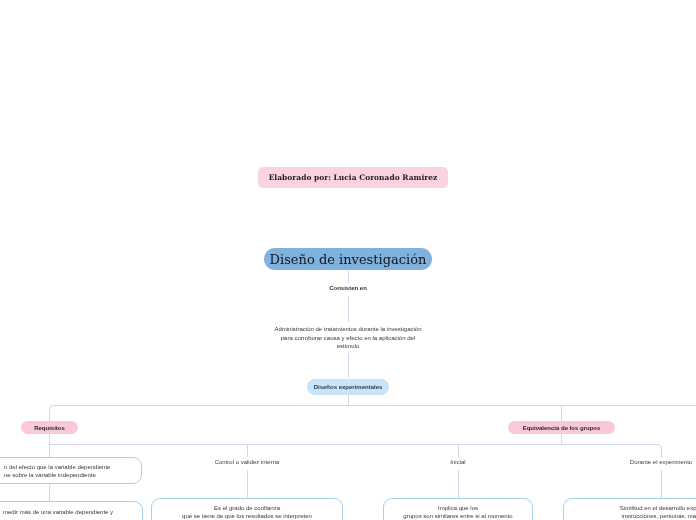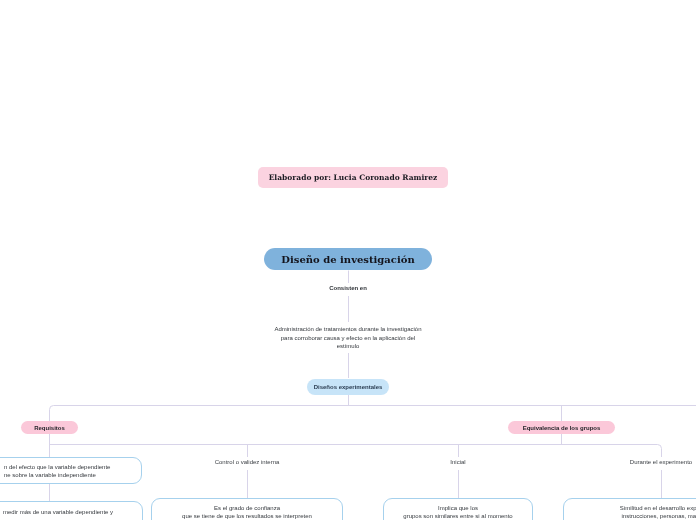--- a/index.html
+++ b/index.html
@@ -9,21 +9,21 @@
   }
   .abs{position:absolute;box-sizing:border-box;}
   #edges{position:absolute;left:0;top:0;z-index:0;}
   .node{z-index:1;display:flex;align-items:center;justify-content:center;text-align:center;}
   .title-box{
     left:258px;top:167px;width:190px;height:21px;background:#fbd3e0;border-radius:5px;
     font-family:"DejaVu Serif",serif;font-weight:700;font-size:7.5px;color:#1b1b22;
   }
   .root-box{
     left:264px;top:248px;width:168px;height:22px;background:#7fb2dc;border-radius:11px;
-    font-family:"DejaVu Serif",serif;font-weight:700;font-size:10px;color:#14141c;
+    font-family:"DejaVu Serif",serif;font-weight:400;font-size:13px;color:#14141c;
   }
   .edge-label{
     left:298px;top:285px;width:100px;font-size:6px;font-weight:700;color:#2f3338;z-index:1;text-align:center;
   }
   .description{
     left:238px;top:325px;width:220px;font-size:6px;line-height:8.5px;color:#33373c;z-index:1;text-align:center;
   }
   .exp-pill{
     left:307px;top:379px;width:82px;height:16px;background:#c7e4f8;border-radius:8px;
     font-size:6px;font-weight:700;color:#2b3d52;

